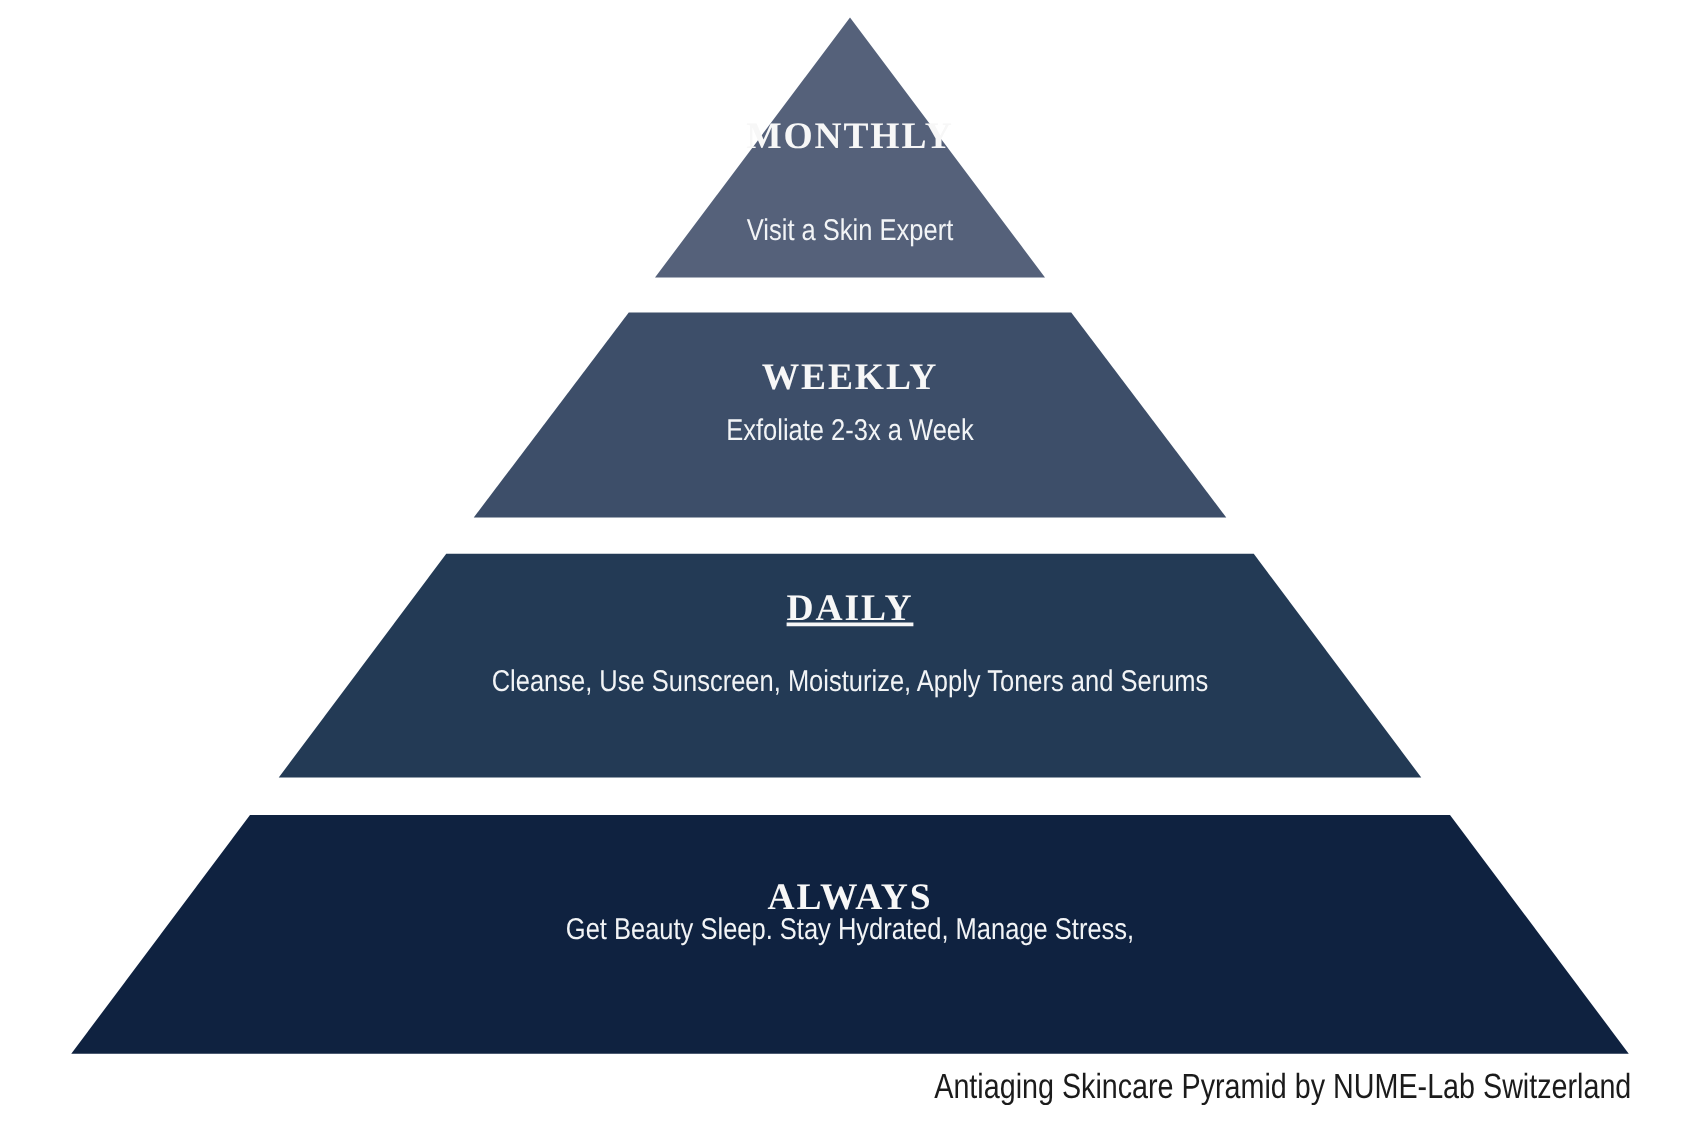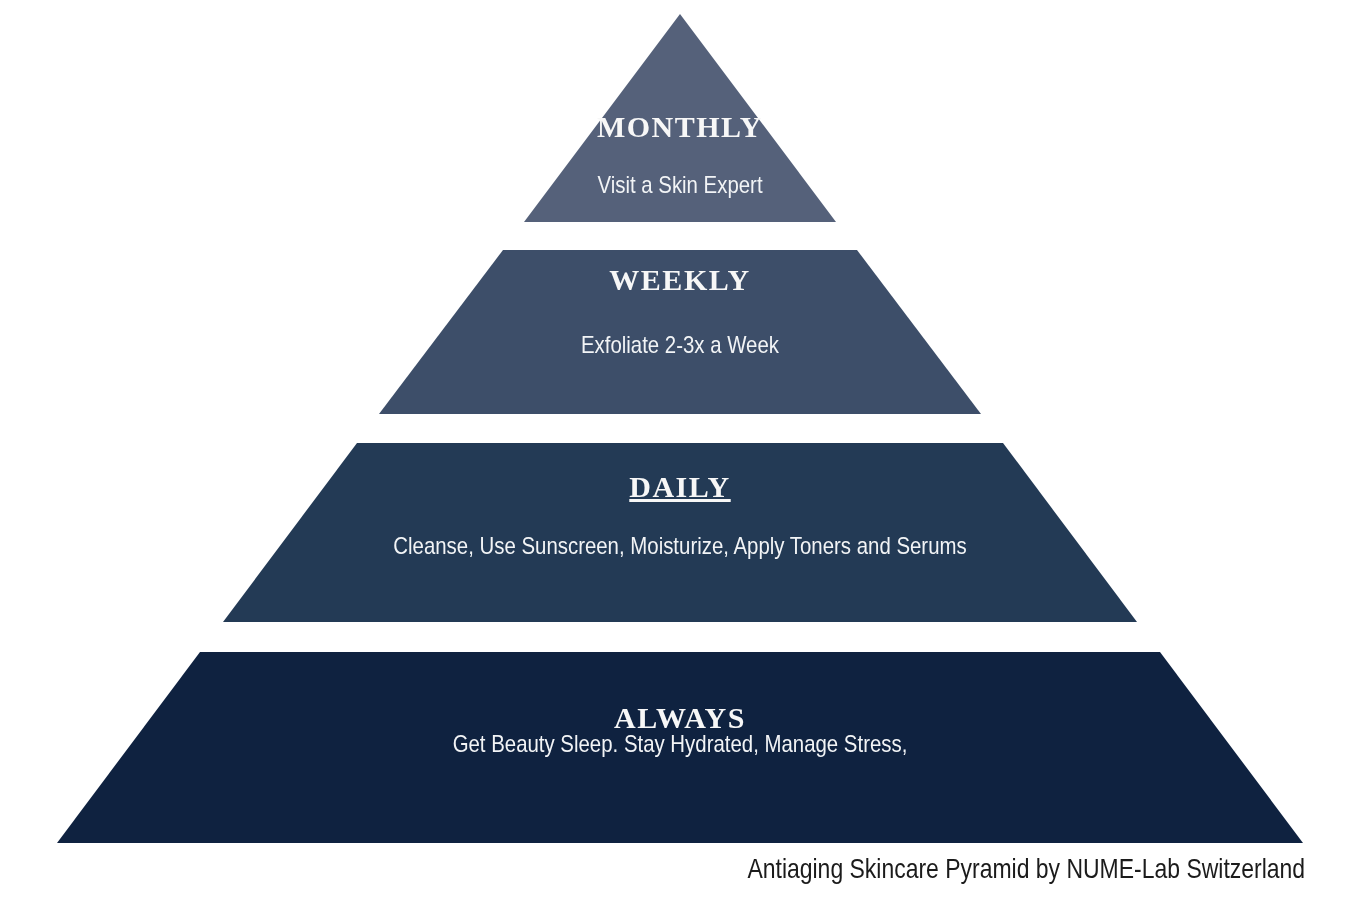--- a/index.html
+++ b/index.html
@@ -42,23 +42,23 @@
   .tier-desc {
     font-family: "Liberation Sans", sans-serif;
     font-weight: 400;
     font-size: 24px;
     line-height: 34px;
     height: 34px;
     transform: scaleX(0.85);
     transform-origin: 50% 50%;
     color: #f2f4f6;
   }
-  .t1-heading { top: 109px; }
+  .t1-heading { top: 91px; }
   .t1-desc    { top: 168px; }
-  .t2-heading { top: 262px; }
+  .t2-heading { top: 284px; }
   .t2-desc    { top: 328px; }
   .t3-heading { top: 469px; text-decoration: underline; }
   .t3-desc    { top: 529px; }
   .t4-heading { top: 700px; }
   .t4-desc    { top: 727px; }
   .caption {
     position: absolute;
     top: 852px;
     right: 55px;
     height: 34px;

